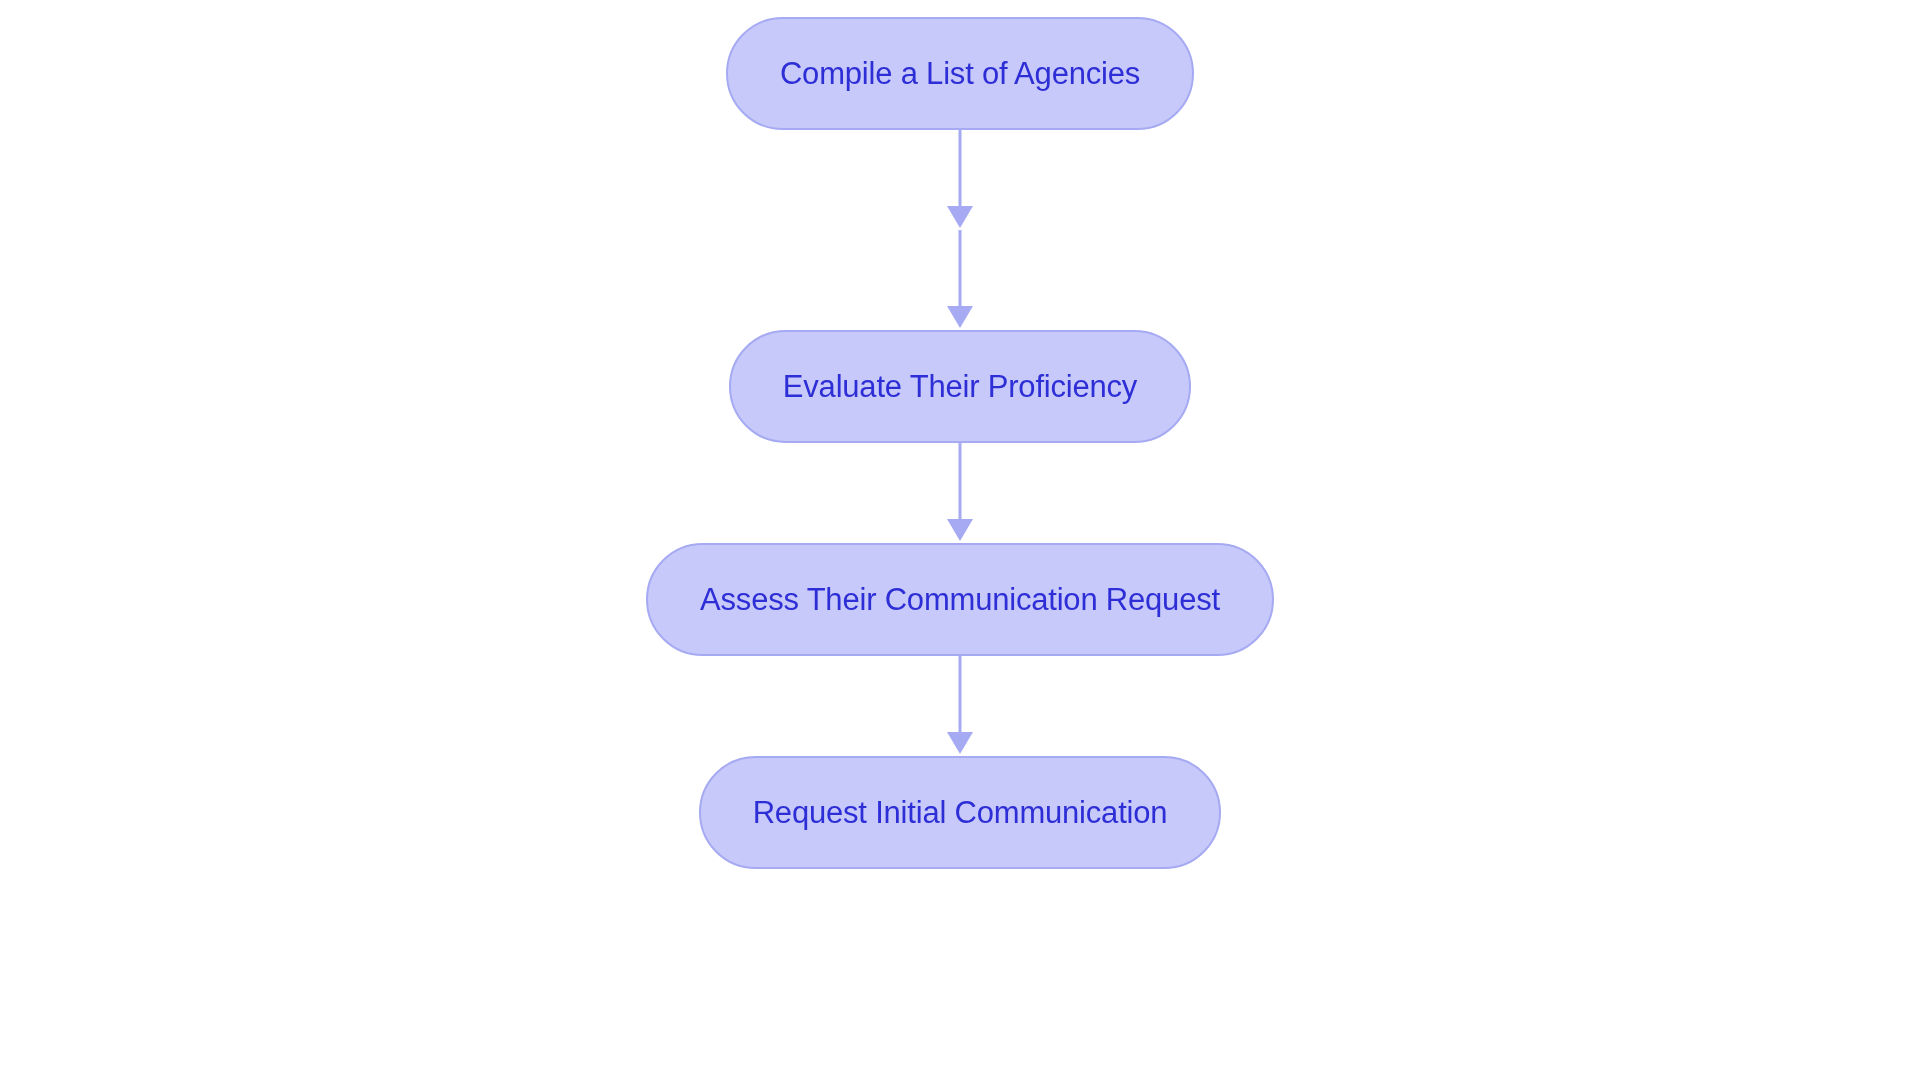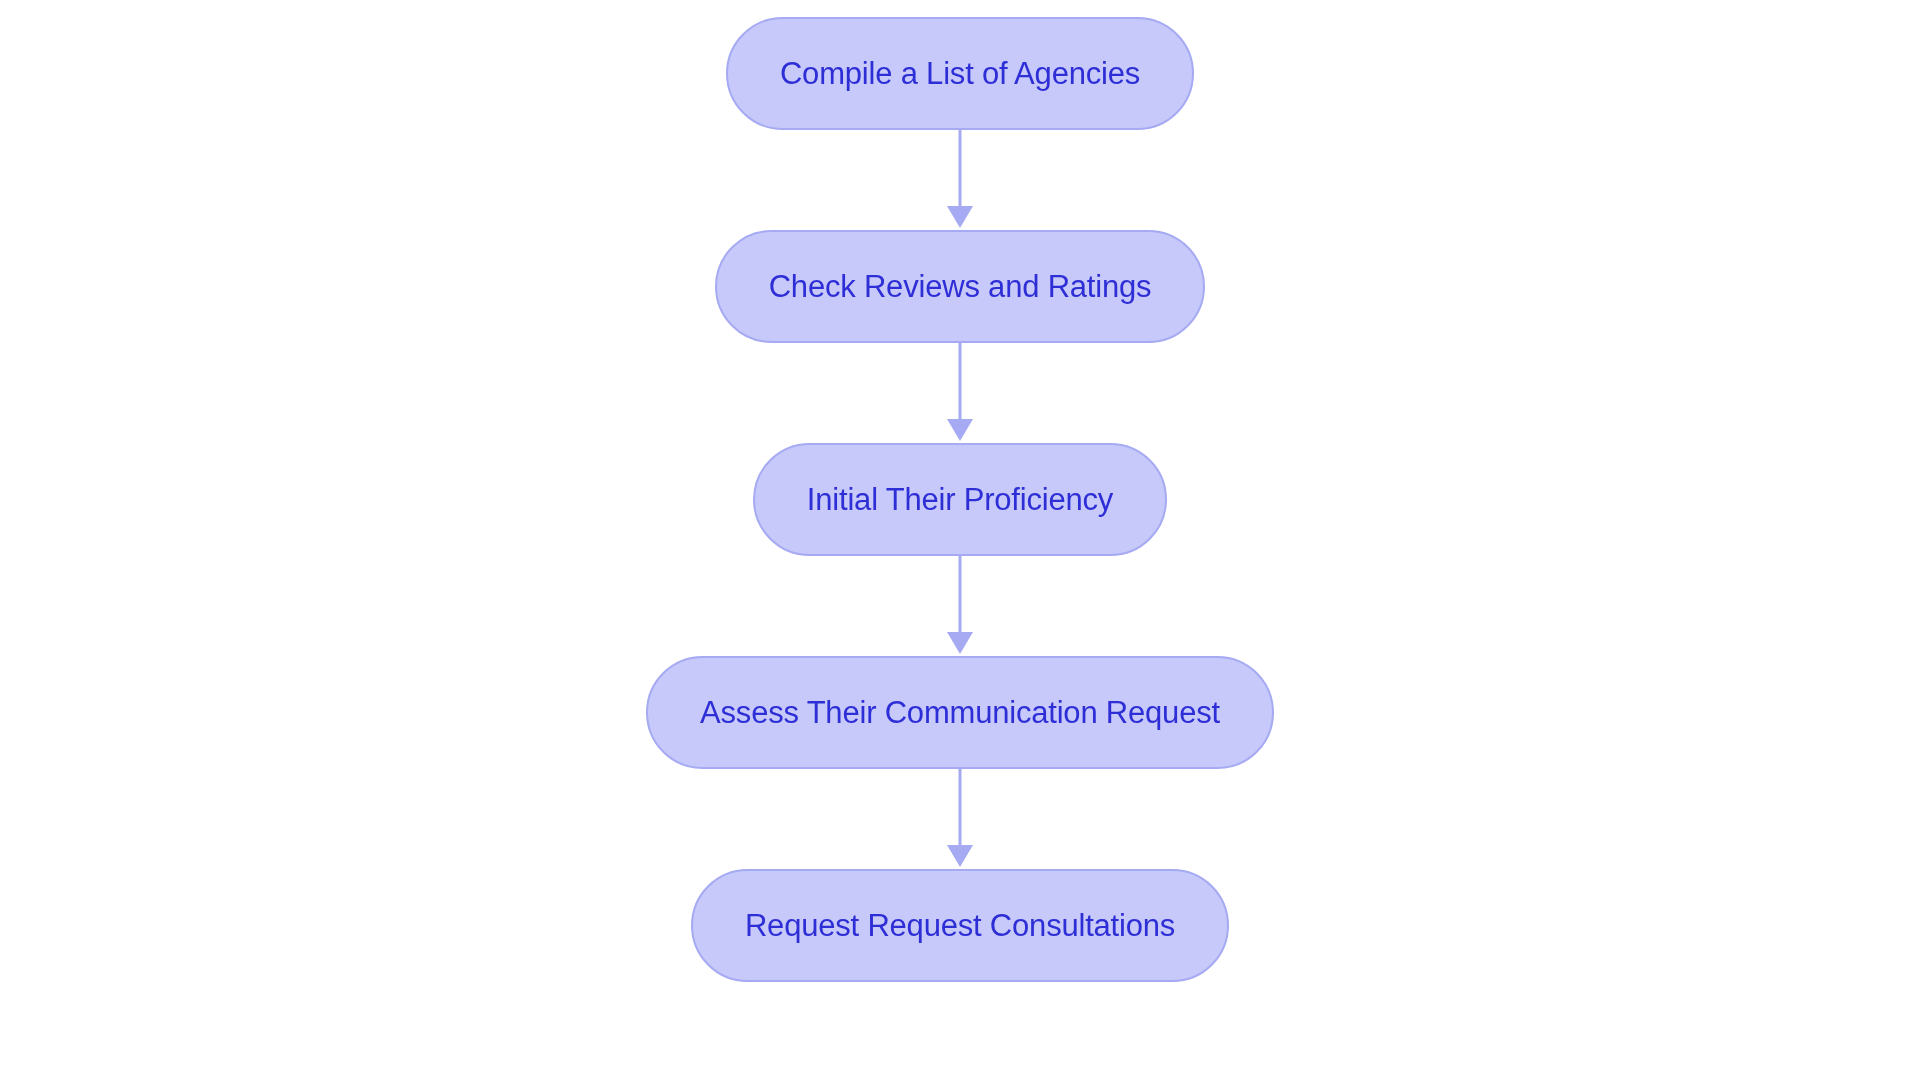--- a/index.html
+++ b/index.html
@@ -96,45 +96,42 @@
 
     <div class="node">
       <span class="node-label">Compile a List of Agencies</span>
     </div>
 
     <div class="connector">
       <div class="connector-line"></div>
       <div class="connector-arrow"></div>
     </div>
 
-    <div class="node">
-      <span class="node-label">Check Reviews and Ratings</span>
-    </div>
 
     <div class="connector">
       <div class="connector-line"></div>
       <div class="connector-arrow"></div>
     </div>
 
     <div class="node">
-      <span class="node-label">Initial Their Proficiency</span>
+      <span class="node-label">Evaluate Their Proficiency</span>
     </div>
 
     <div class="connector">
       <div class="connector-line"></div>
       <div class="connector-arrow"></div>
     </div>
 
     <div class="node">
       <span class="node-label">Assess Their Communication Request</span>
     </div>
 
     <div class="connector">
       <div class="connector-line"></div>
       <div class="connector-arrow"></div>
     </div>
 
     <div class="node">
-      <span class="node-label">Request Request Consultations</span>
+      <span class="node-label">Request Initial Communication</span>
     </div>
 
   </div>
 </div>
 
 </body></html>

